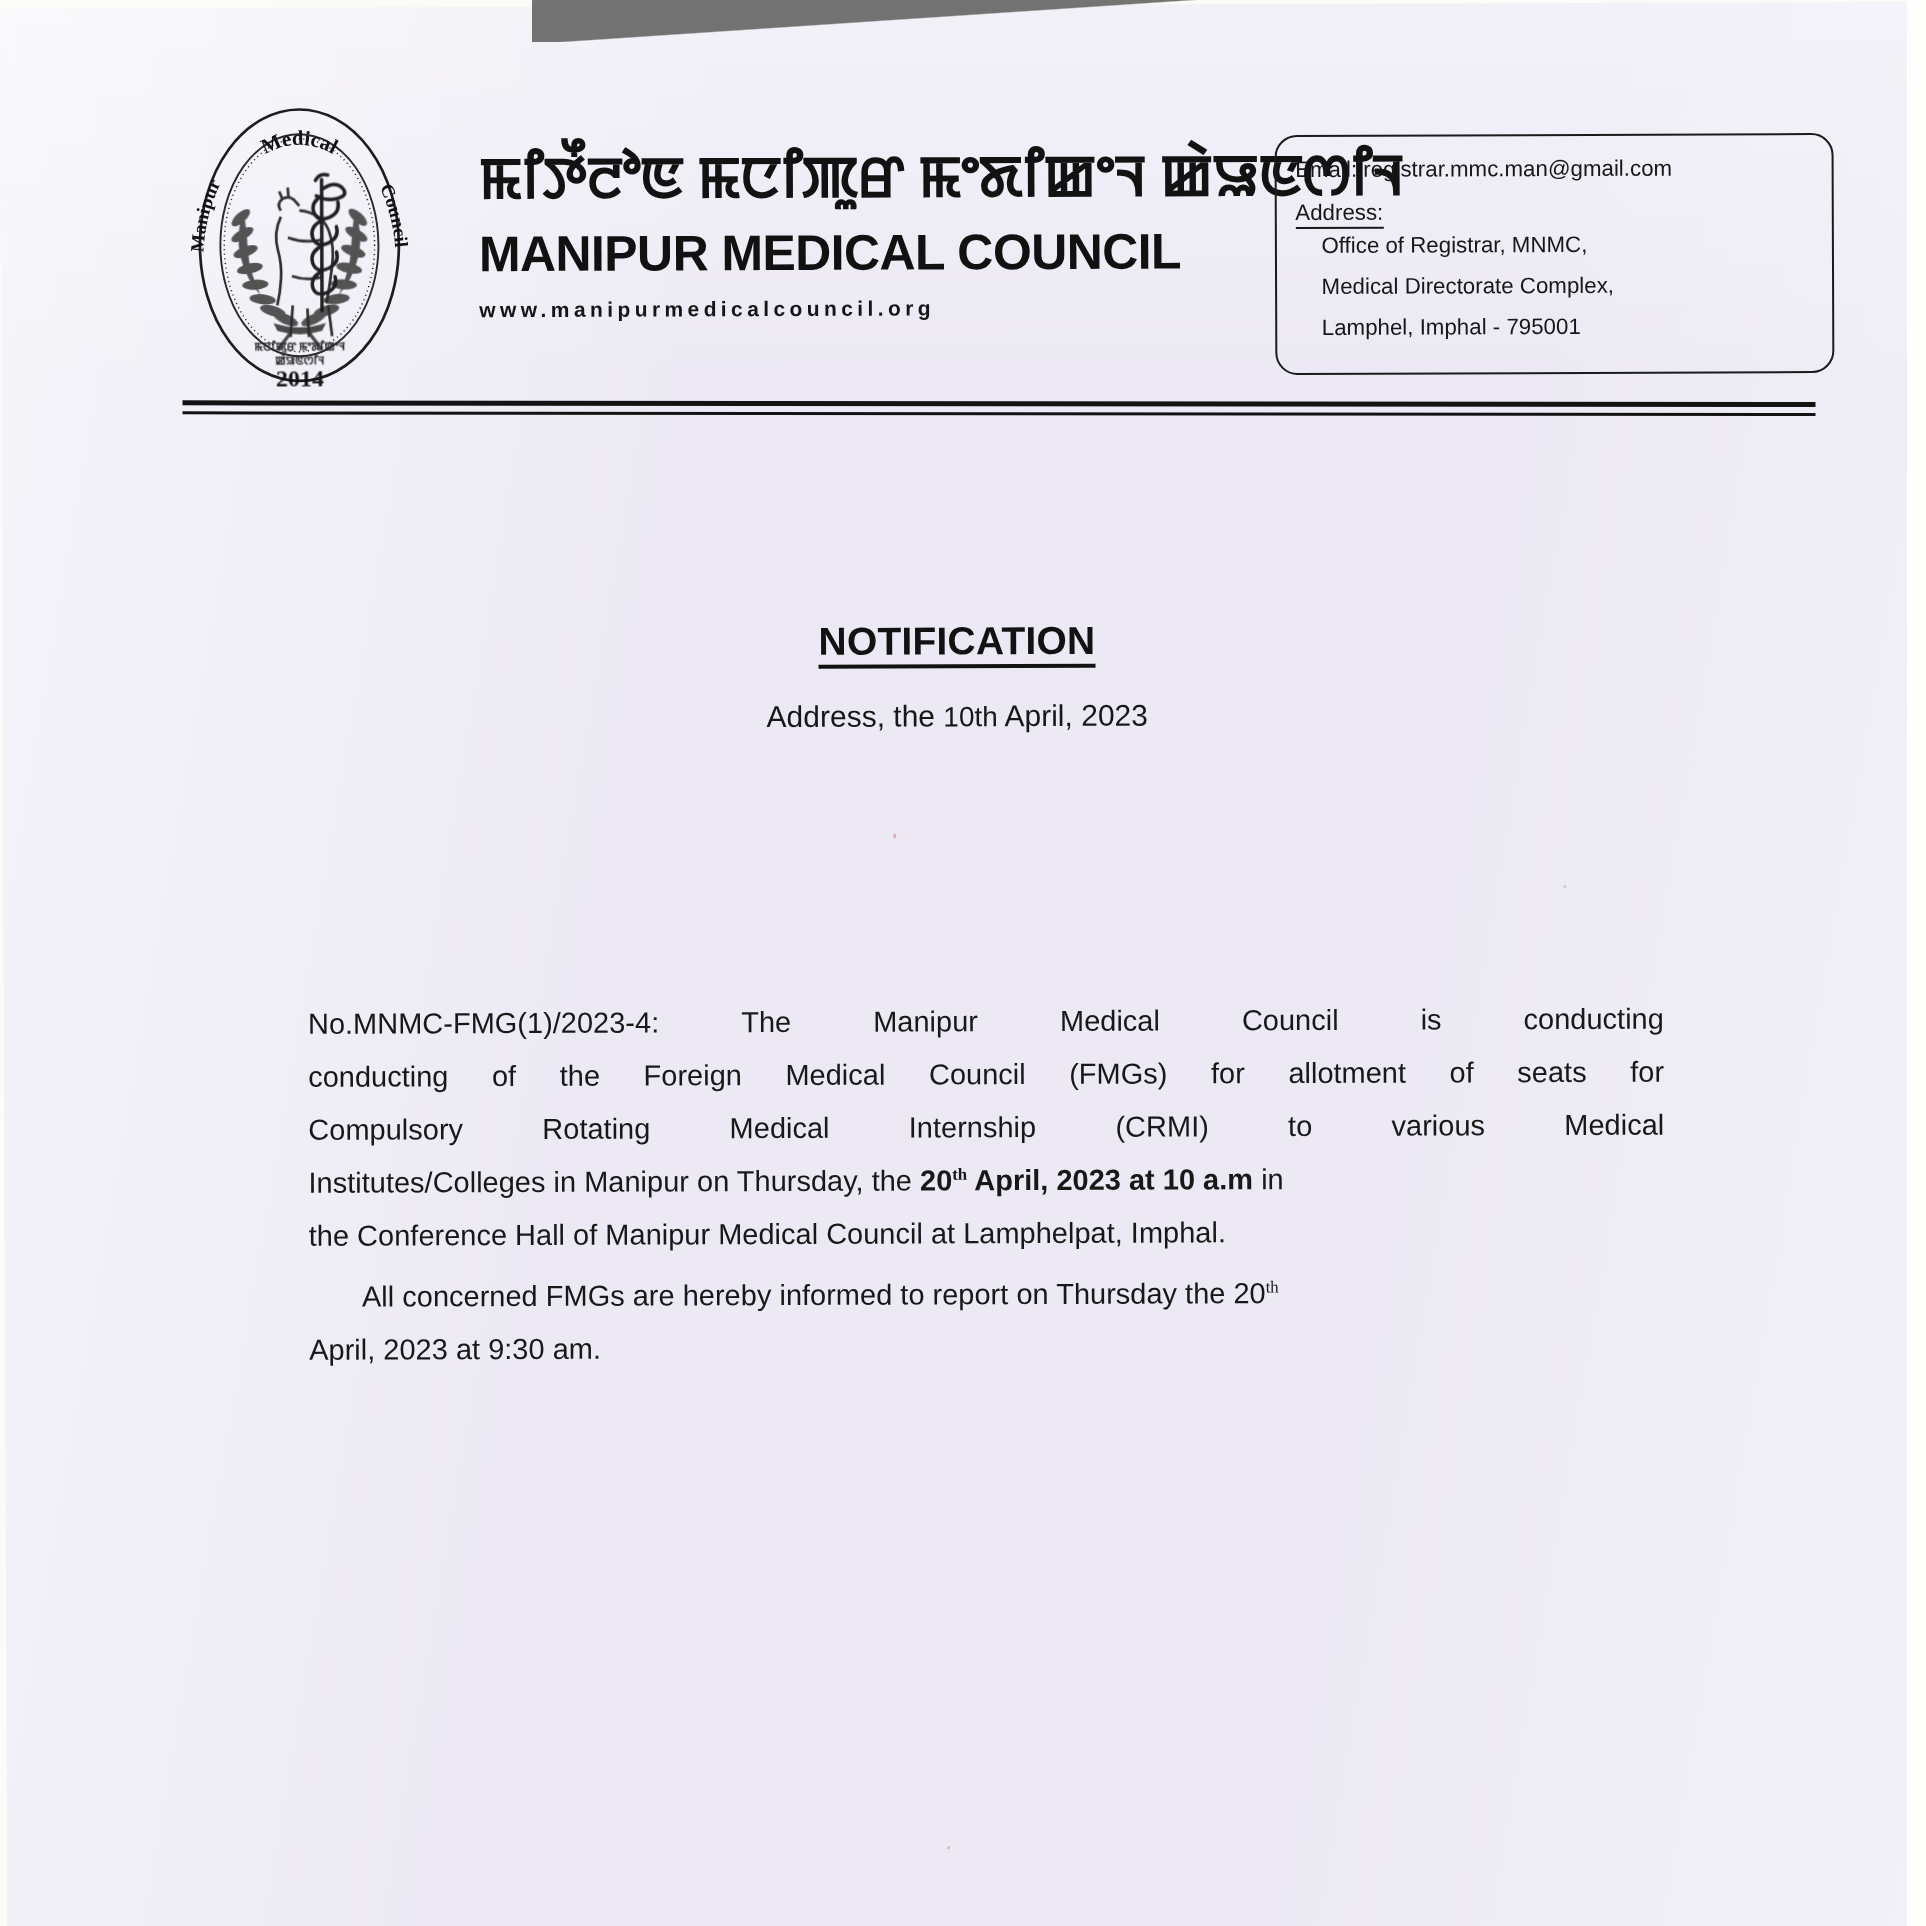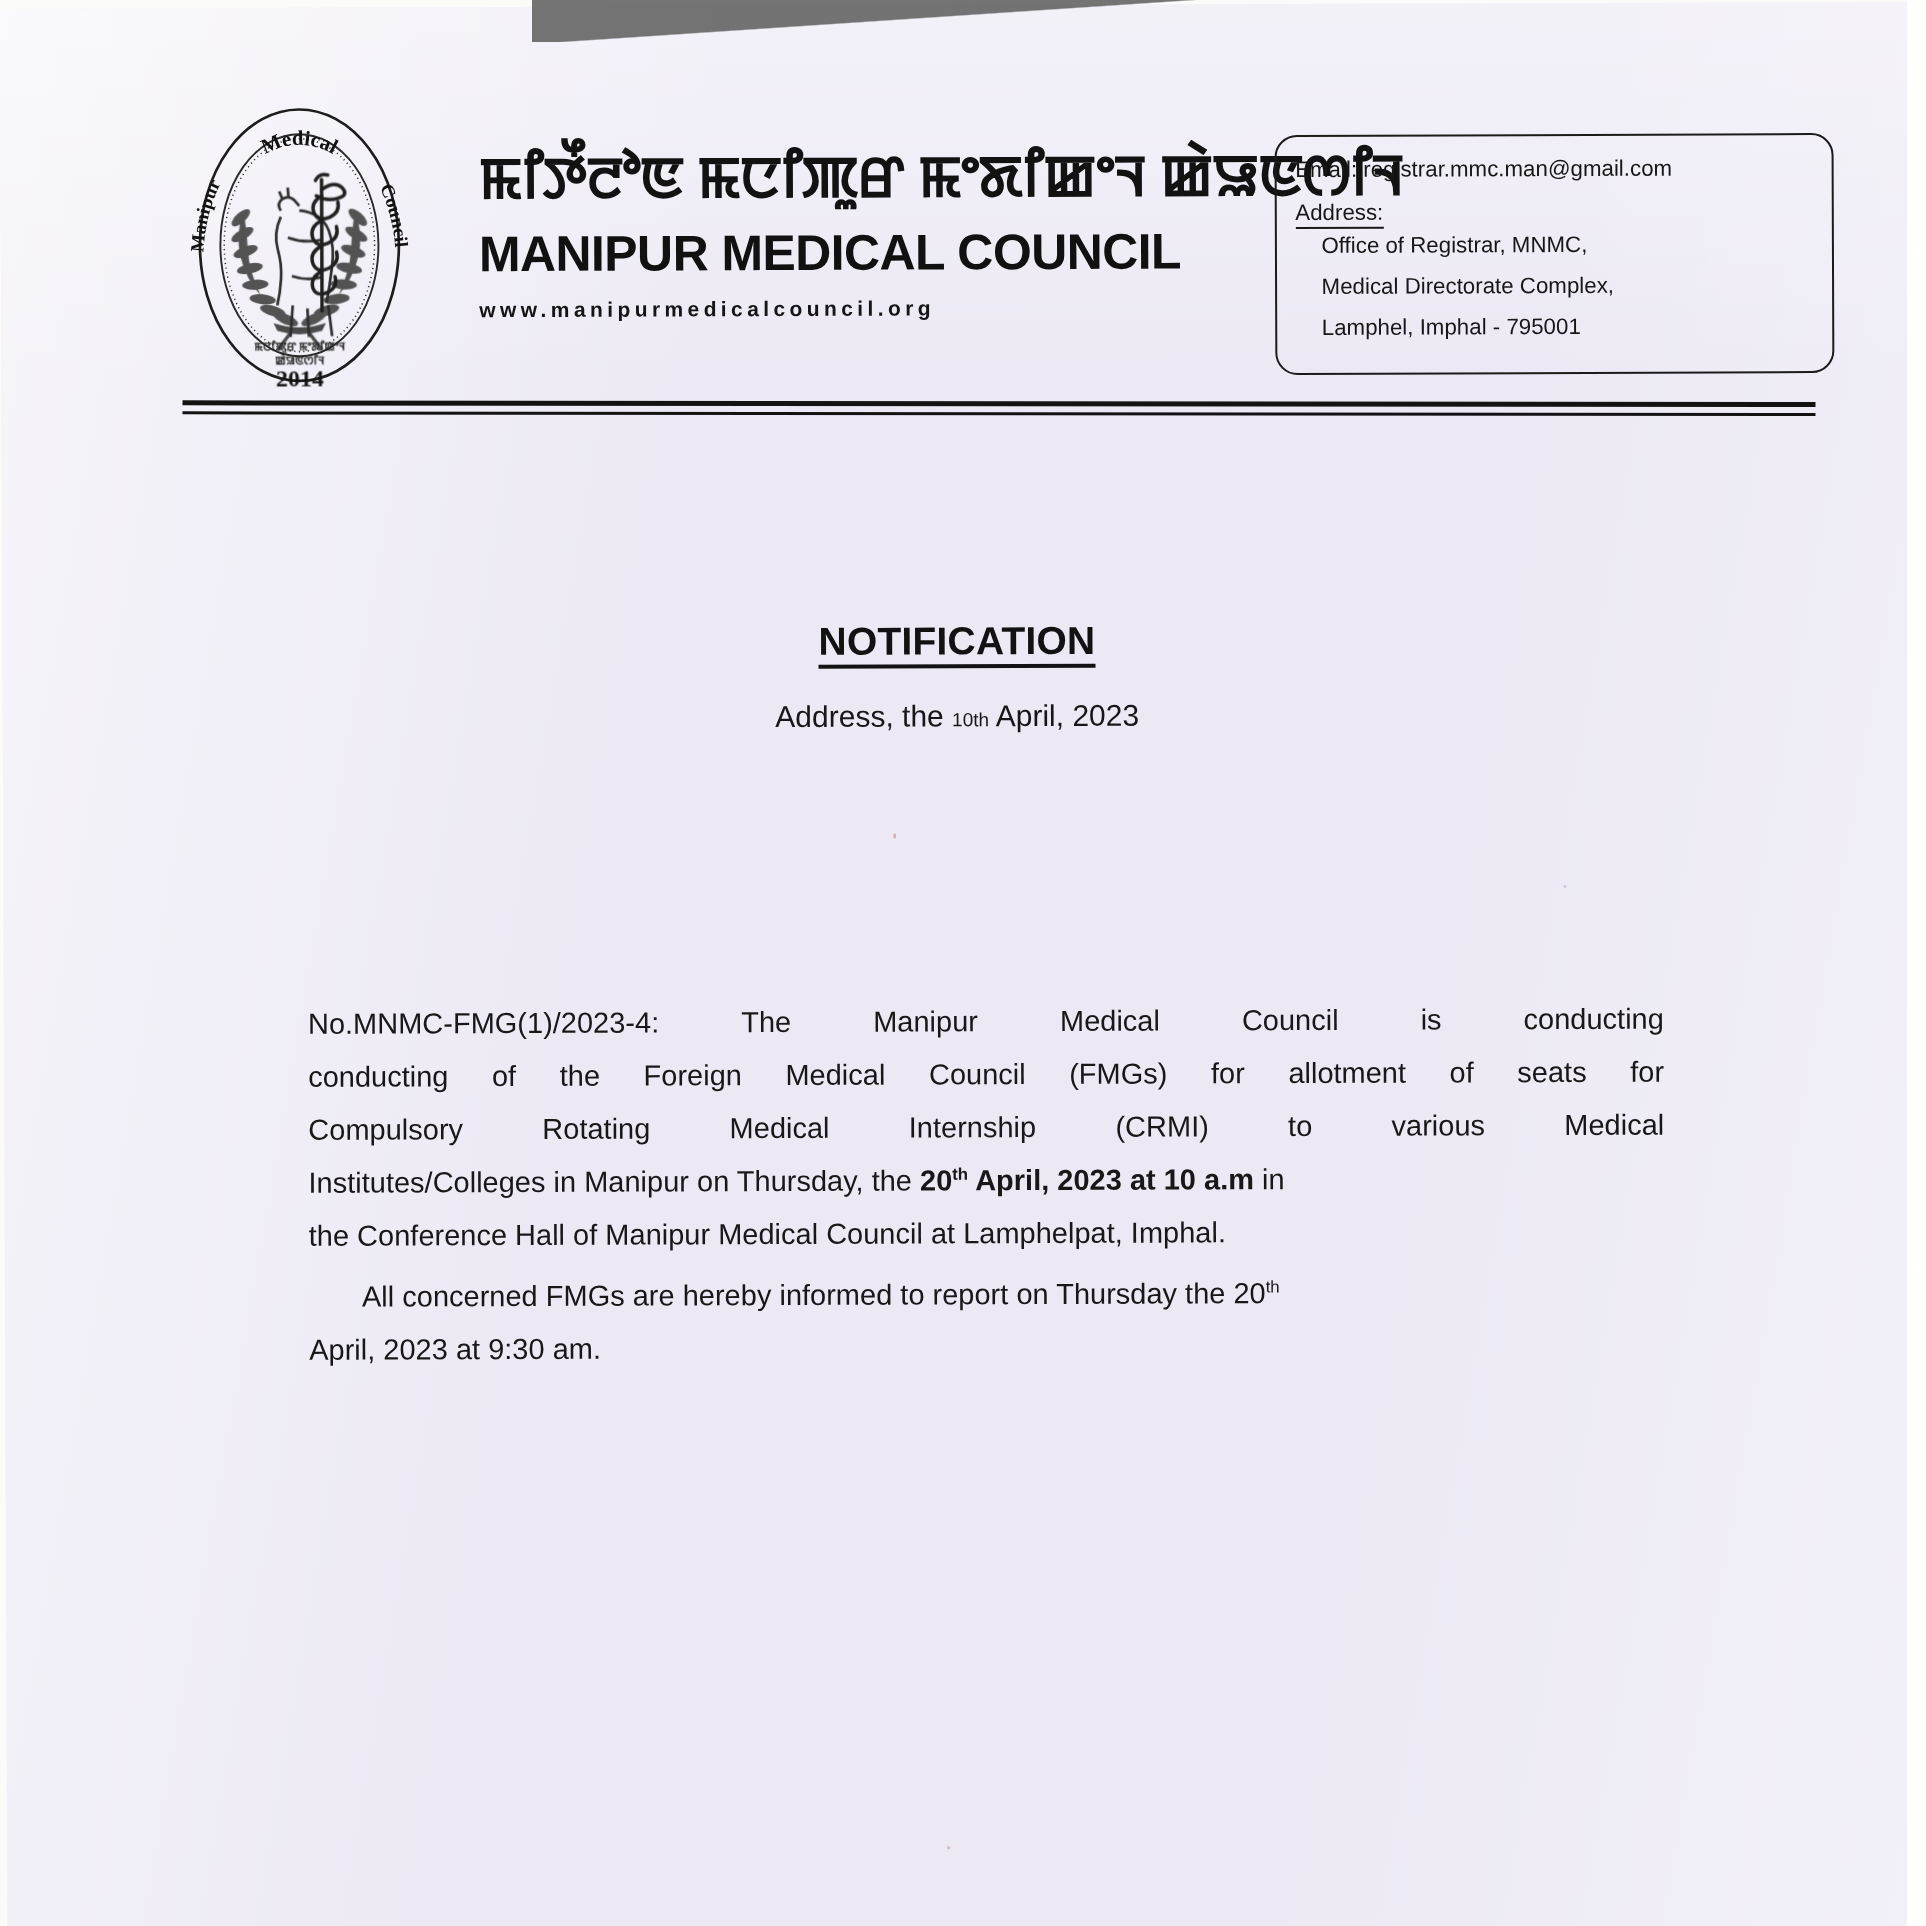--- a/index.html
+++ b/index.html
@@ -169,21 +169,21 @@
     border-bottom: 4.6px solid #121212;
     padding-bottom: 2.3px;
     line-height: 1.05;
   }
   #doc-date {
     margin-top: 31px;
     font-size: 30px;
     color: #171717;
     white-space: nowrap;
   }
-  #doc-date .daynum { font-size: 19px; }
+  #doc-date .daynum { font-size: 28px; }
 
   
   #body-block {
     position: absolute;
     left: 304px;
     top: 1002px;
     width: 1356px;
     color: #181818;
   }
   .body-line {
@@ -192,21 +192,21 @@
     margin-bottom: 24px;
     white-space: nowrap;
     color: #181818;
   }
   .body-line.just {
     display: flex;
     justify-content: space-between;
   }
   .body-line.just > span { display: inline-block; }
   .b { font-weight: 700; }
-  sup { font-size: 0.58em; vertical-align: super; line-height: 0; }
+  sup { font-size: 0.58em; vertical-align: super; line-height: 0; font-family: Liberation Serif, serif; }
   .para2 { margin-top: 32px; }
   .indent { display: inline-block; width: 53px; }
 
   
   .speck { position: absolute; border-radius: 50%; pointer-events: none; }
 </style>
 </head>
 <body>
 
 <div id="scanbed">

